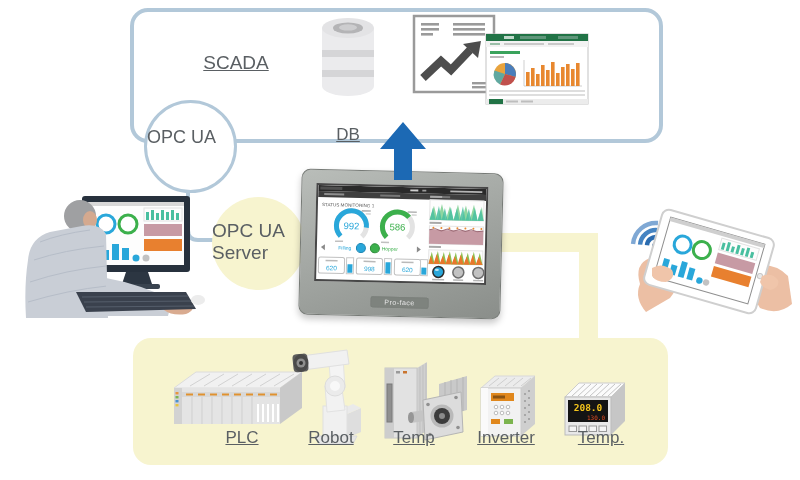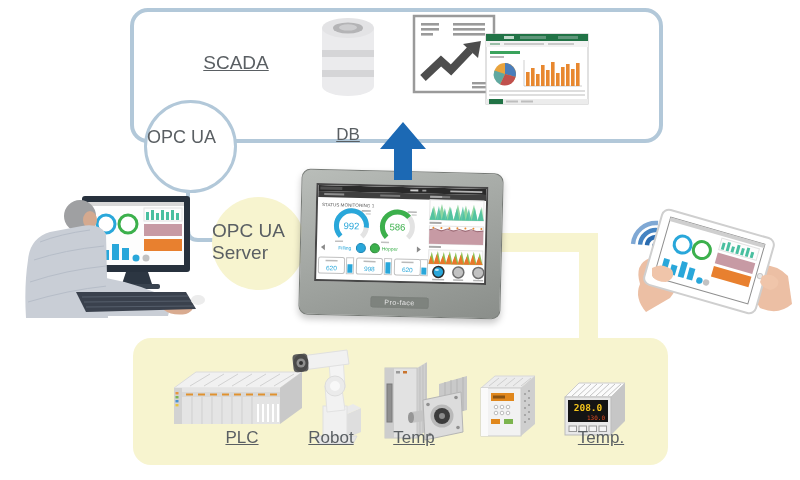--- a/index.html
+++ b/index.html
@@ -368,20 +368,21 @@
         <rect x="6" y="45" width="7.5" height="5.5"></rect>
         <rect x="16" y="45" width="7.5" height="5.5"></rect>
         <rect x="26" y="45" width="7.5" height="5.5"></rect>
         <rect x="36" y="45" width="7.5" height="5.5"></rect>
       </g>
   </svg>
 
   <div class="abs lbl dev-lbl" style="left:210px;width:64px;">PLC</div>
   <div class="abs lbl dev-lbl" style="left:299px;width:64px;">Robot</div>
   <div class="abs lbl dev-lbl" style="left:382px;width:64px;">Temp</div>
+  <div class="abs lbl dev-lbl" style="left:466px;width:80px;">Inverter</div>
   <div class="abs lbl dev-lbl" style="left:569px;width:64px;">Temp.</div>
 
   <svg class="abs photo" style="left:20px;top:190px;" width="188" height="128" viewBox="0 0 188 128">
     <g>
       <rect x="62" y="6" width="108" height="76" rx="3" fill="#27313d"></rect>
       <rect x="68" y="12" width="96" height="63" fill="#fdfdfd"></rect>
       <rect x="68" y="12" width="96" height="4" fill="#d8d8d8"></rect>
       <circle cx="86" cy="34" r="9" fill="#fff" stroke="#29a7da" stroke-width="3"></circle>
       <circle cx="108" cy="34" r="9" fill="#fff" stroke="#3cb04c" stroke-width="3"></circle>
       <rect x="124" y="18" width="38" height="13" fill="#fdfdfd" stroke="#e2e2e2"></rect>

